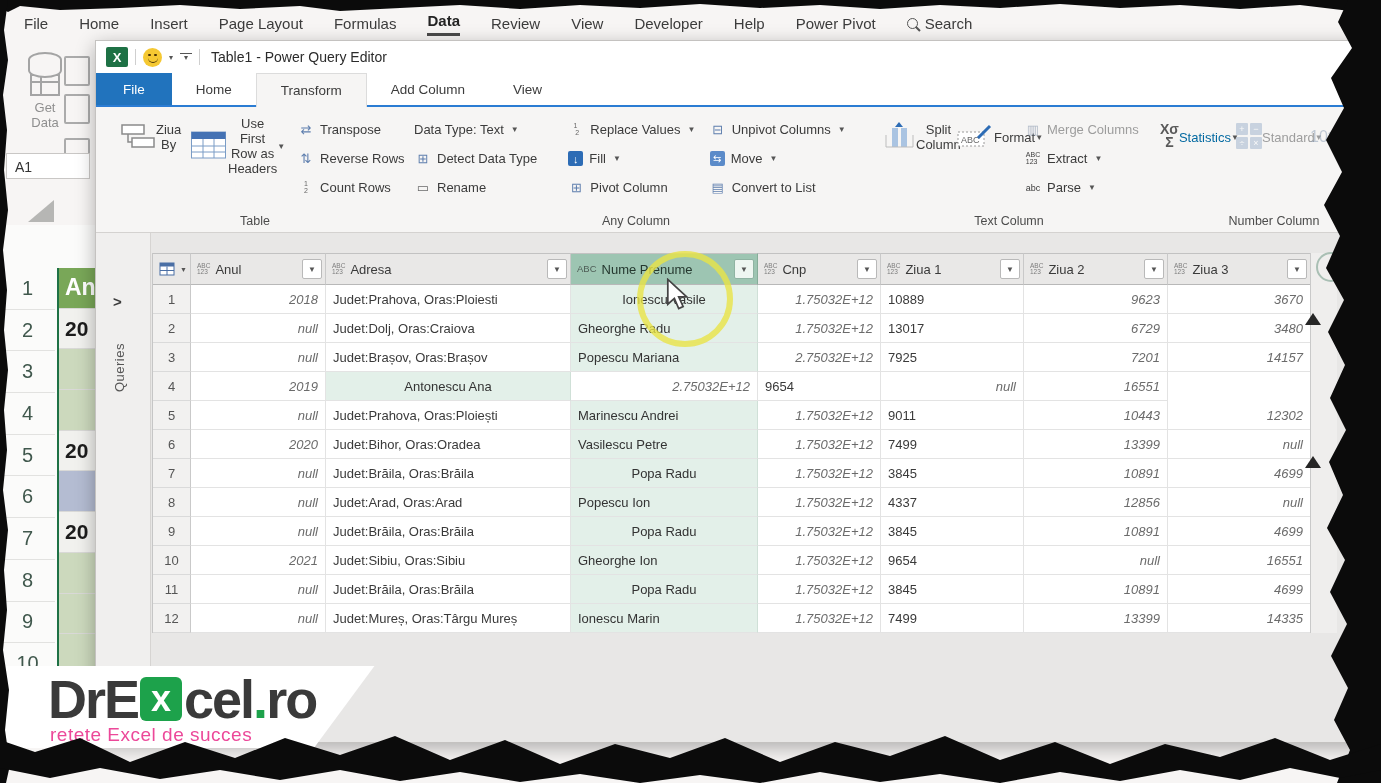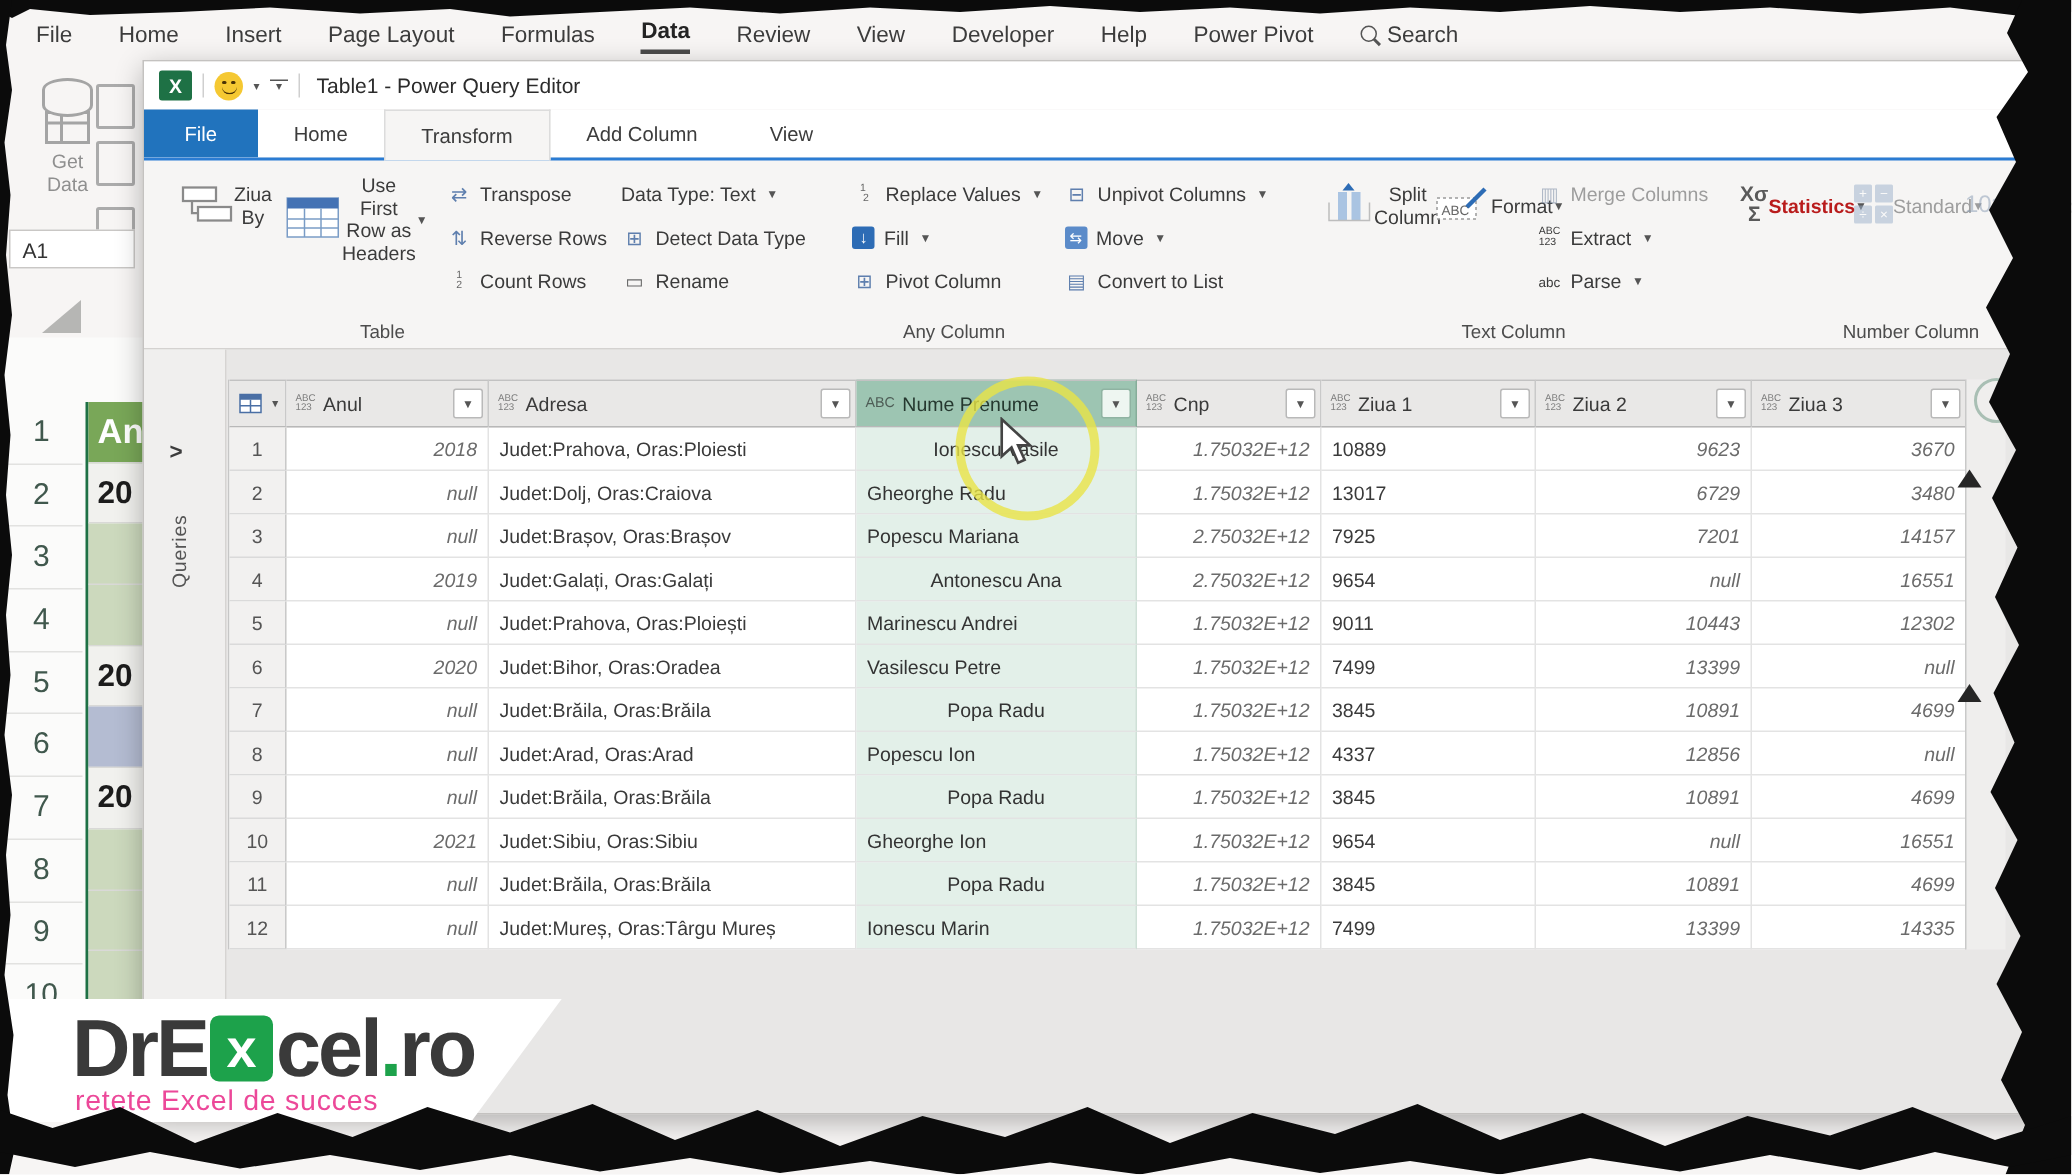--- a/index.html
+++ b/index.html
@@ -374,21 +374,21 @@
 
       <div class="rgroup" style="width:236px;">
         <div class="rgroup-content">
           <div class="bbtn" style="width:64px;">
             <span class="bicon">
               <span class="bi-stats">
                   <span>Χσ</span>
                   <span>Σ</span>
                 </span>
             </span>
-            <span style="font-weight:700;color:#b91c1c">Statistics</span>
+            <span style="font-weight:400;color:#0369a1">Statistics</span>
             <span class="caret">▼</span>
           </div>
           <div class="bbtn disabled" style="width:62px;">
             <span class="bicon">
               <span class="bi-std">
                   <span>+</span>
                   <span>−</span>
                   <span>÷</span>
                   <span>×</span>
                 </span>
@@ -507,21 +507,20 @@
         <div class="cell">Judet:Brașov, Oras:Brașov</div>
         <div class="cell nume ">Popescu Mariana</div>
         <div class="cell right italic">2.75032E+12</div>
         <div class="cell">7925</div>
         <div class="cell right italic">7201</div>
         <div class="cell right italic">14157</div>
       </div>
       <div class="grow">
         <div class="cell c-num">4</div>
         <div class="cell right italic">2019</div>
-        <div class="cell">Judet:Galați, Oras:Galați</div>
         <div class="cell nume center">Antonescu Ana</div>
         <div class="cell right italic">2.75032E+12</div>
         <div class="cell">9654</div>
         <div class="cell right italic">null</div>
         <div class="cell right italic">16551</div>
       </div>
       <div class="grow">
         <div class="cell c-num">5</div>
         <div class="cell right italic">null</div>
         <div class="cell">Judet:Prahova, Oras:Ploiești</div>

